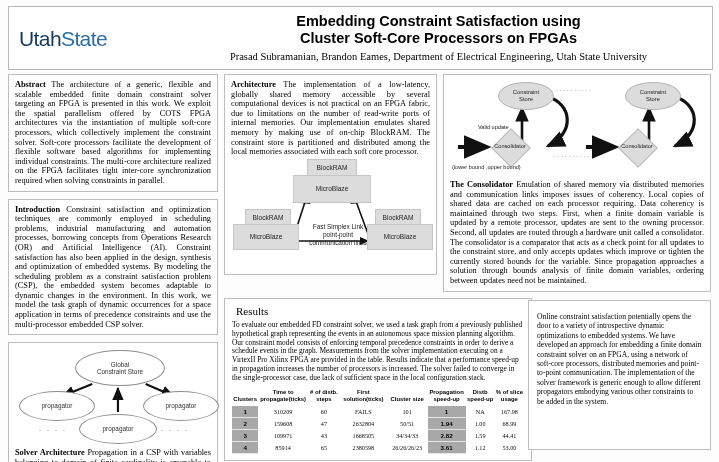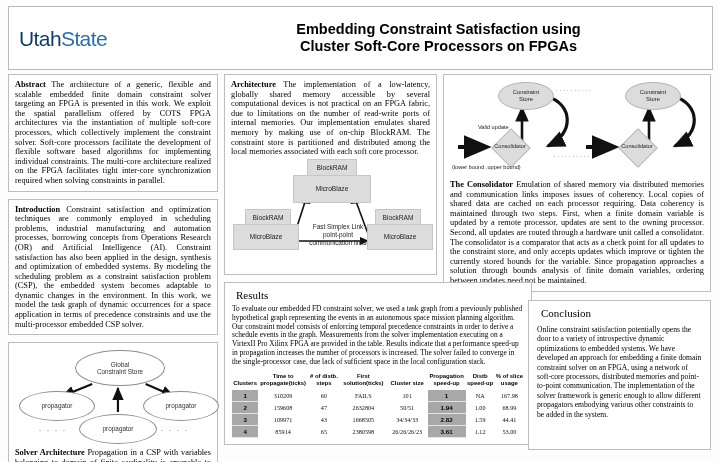--- a/index.html
+++ b/index.html
@@ -103,21 +103,21 @@
     font-family:"Liberation Sans", sans-serif;font-size:5.6px;color:#222;
     text-align:center;
   }
   .cs-note{
     position:absolute;
     font-family:"Liberation Sans", sans-serif;font-size:5.6px;color:#222;
   }
 
   
   .results-box{
-    position:absolute;left:224px;top:282px;width:292px;
+    position:absolute;left:224px;top:298px;width:292px;
     border:1px solid #bdbdbd;background:#fff;padding:5px 7px 6px 7px;
   }
   .sec-head{
     font-family:"Liberation Serif", serif;
     font-size:11px;font-weight:normal;margin:1px 0 4px 4px;
   }
   .res-text{font-size:7.4px;line-height:8.8px;text-align:left;}
 
   table.rt{border-collapse:collapse;width:100%;margin-top:5px;}
   table.rt th{
@@ -153,20 +153,21 @@
 
 <div class="poster">
 
   <div class="header">
     <div class="logo-wrap">
       <div class="logo-line1"><span>Utah</span><span class="st">State</span></div>
     </div>
     <div class="title-wrap">
       <div class="ptitle">Embedding Constraint Satisfaction using</div>
       <div class="ptitle">Cluster Soft-Core Processors on FPGAs</div>
+      <div class="pauthors">Prasad Subramanian, Brandon Eames, Department of Electrical Engineering, Utah State University</div>
     </div>
   </div>
 
   <div class="col col1">
 
     <div class="box">
       <div class="body-text"><b class="lead">Abstract</b><span> The architecture of a generic, flexible and scalable embedded finite domain constraint solver targeting an FPGA is presented in this work. We exploit the spatial parallelism offered by COTS FPGA architectures via the instantiation of multiple soft-core processors, which collectively implement the constraint solver. Soft-core processors facilitate the development of flexible software based algorithms for implementing individual constraints.  The multi-core architecture realized on the FPGA facilitates tight inter-core synchronization required when solving constraints in parallel.</span></div>
     </div>
 
     <div class="box">
@@ -339,17 +340,16 @@
           <td>26/26/26/23</td>
           <td class="hl">3.61</td>
           <td>1.12</td>
           <td>53.00</td>
         </tr>
       </tbody>
     </table>
   </div>
 
   <div class="concl-box">
-    <div class="sec-head">Conclusion</div>
     <div class="concl-text">Online constraint satisfaction potentially opens the door to a variety of introspective dynamic optimizations to embedded systems. We have developed an approach for embedding a finite domain constraint solver on an FPGA, using a network of soft-core processors, distributed memories and point-to-point communication. The implementation of the solver framework is generic enough to allow different propagators embodying various other constraints to be added in the system.</div>
   </div>
 
 </div>
 
 </body></html>

